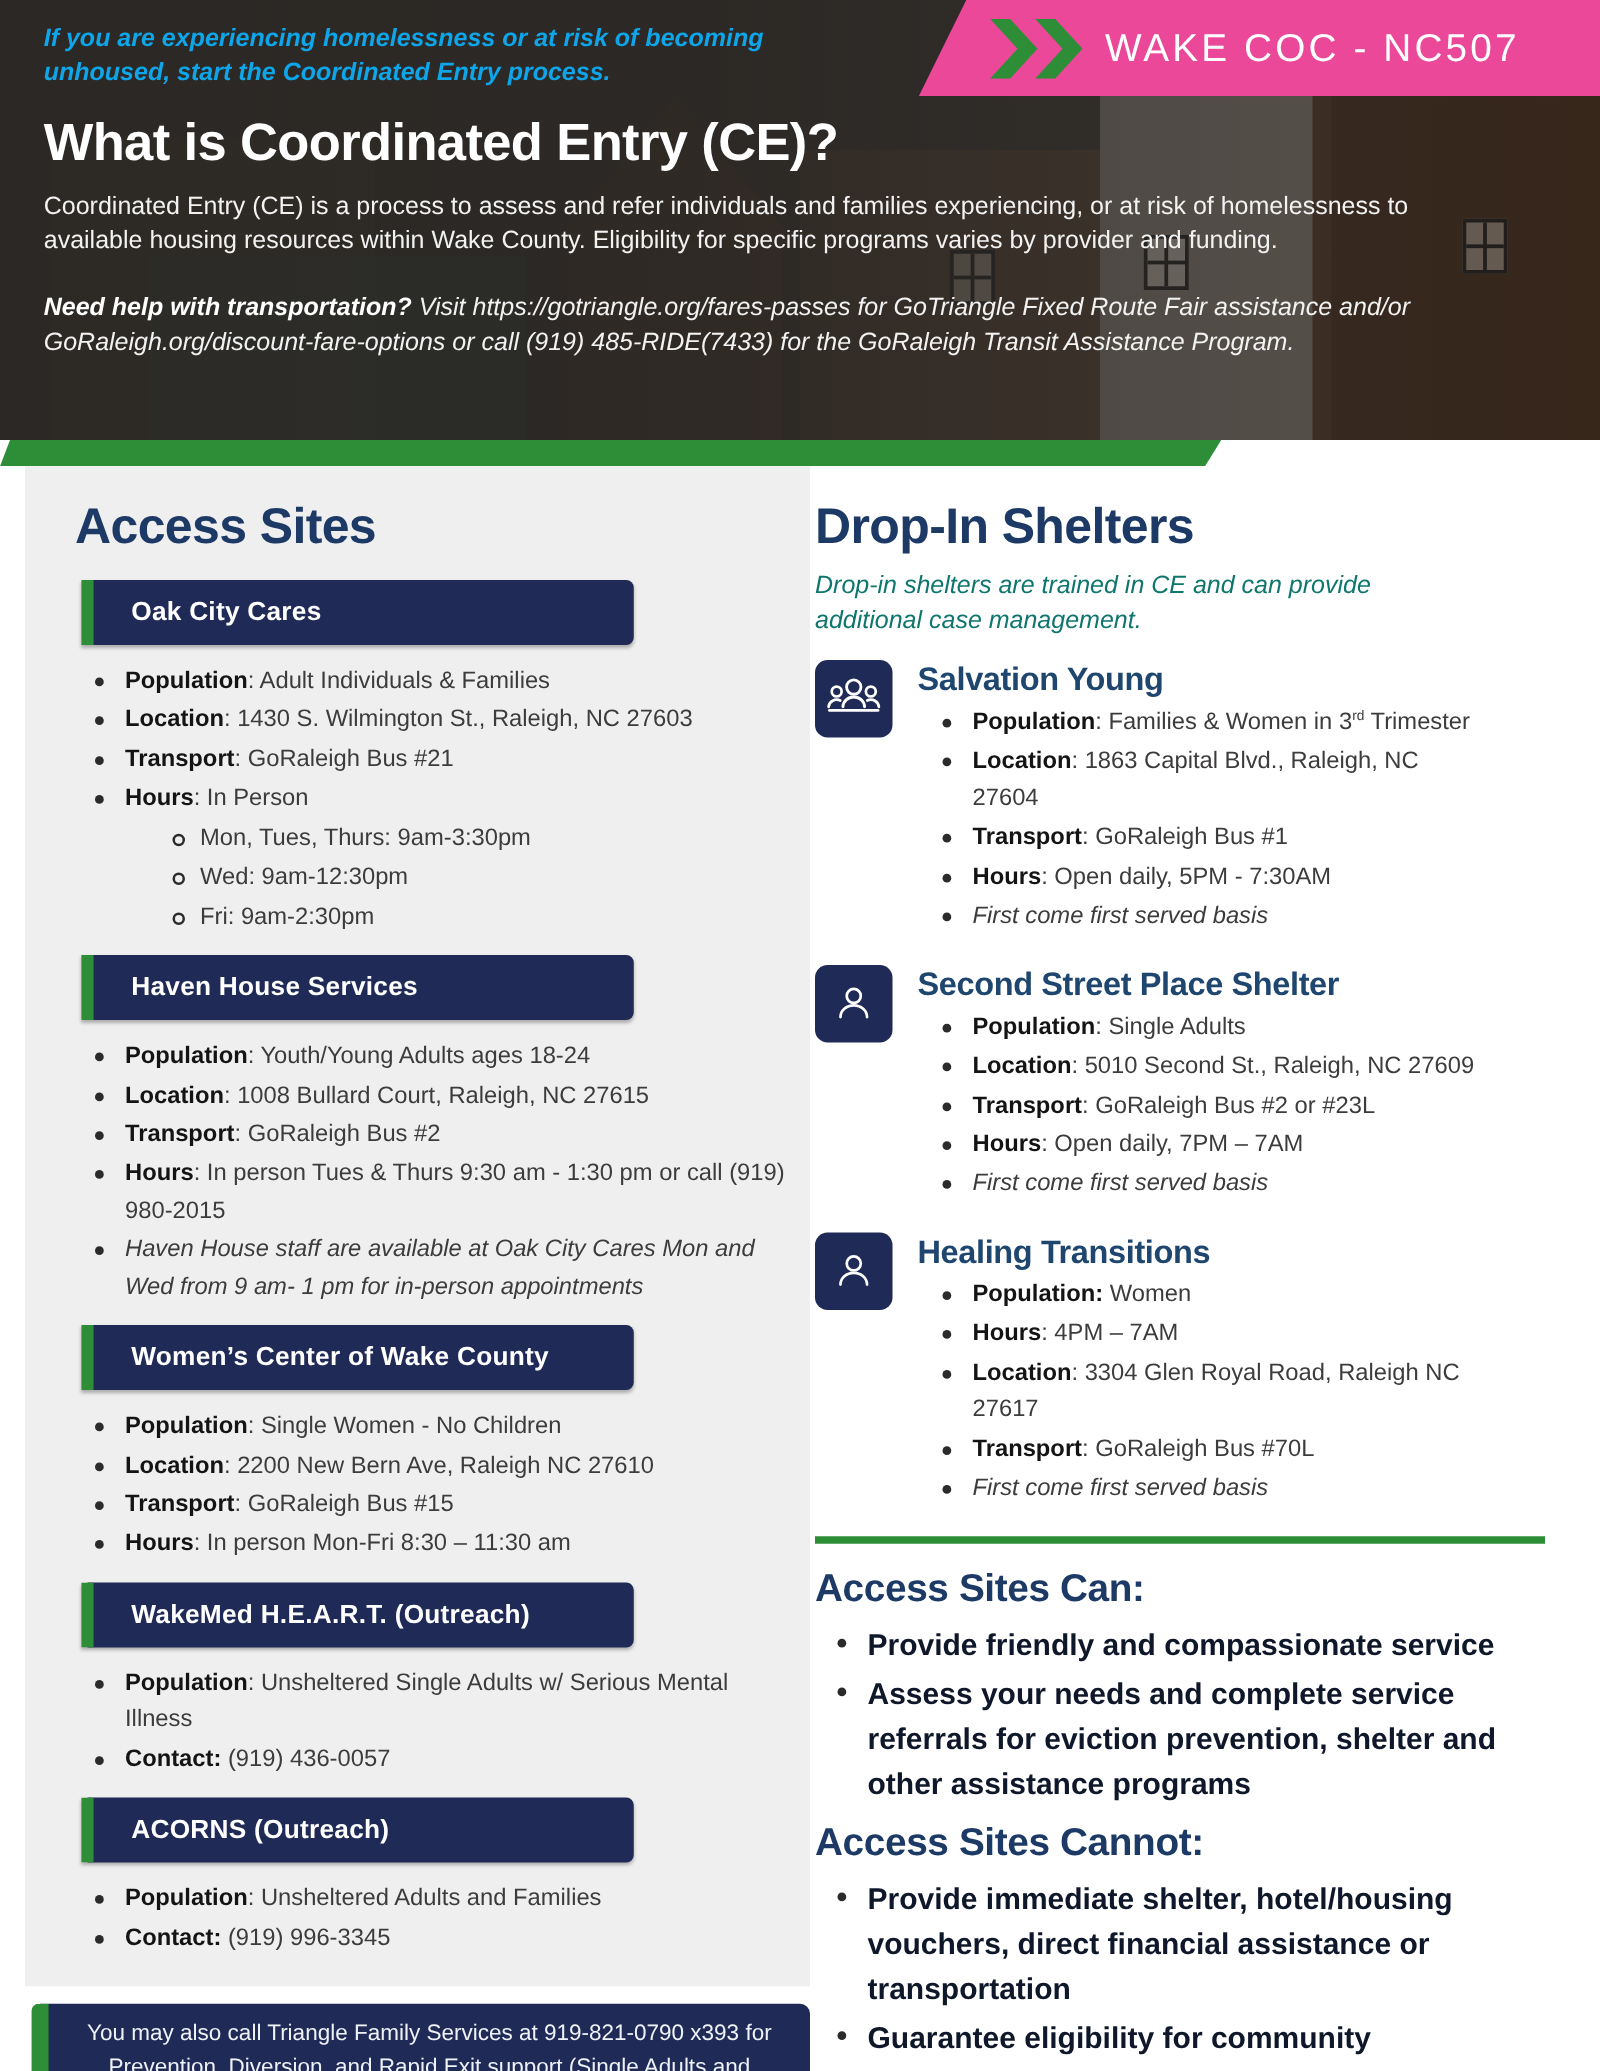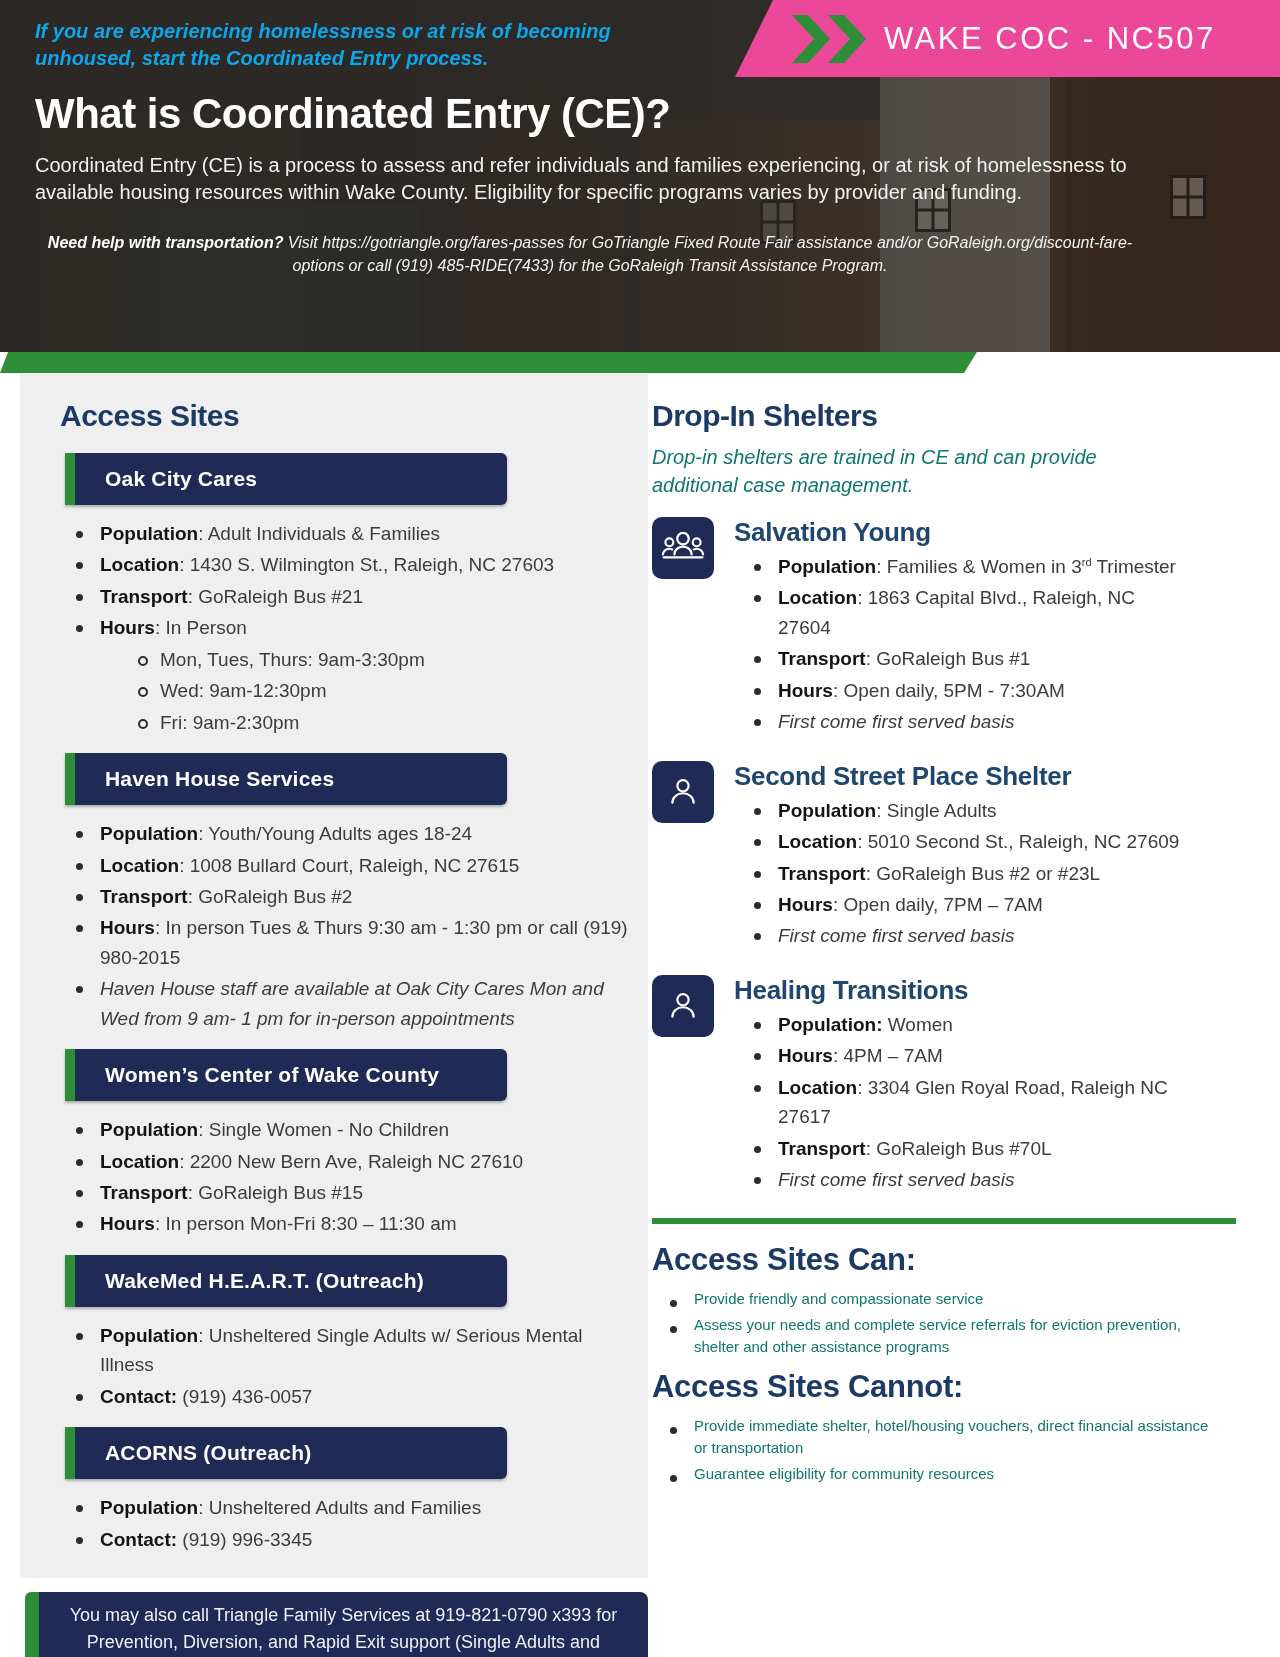--- a/index.html
+++ b/index.html
@@ -13,35 +13,35 @@
   .roof{clip-path:polygon(50% 0,0 100%,100% 100%);}
   .win{position:absolute;width:30px;height:38px;border:3px solid #1d1d1d;background:rgba(236,229,216,.55);}
   .win::before{content:"";position:absolute;left:50%;top:0;bottom:0;width:3px;background:#1d1d1d;transform:translateX(-50%);}
   .win::after{content:"";position:absolute;top:50%;left:0;right:0;height:3px;background:#1d1d1d;transform:translateY(-50%);}
   .hero-overlay{position:absolute;inset:0;
     background:linear-gradient(90deg,rgba(42,39,36,.93) 0%,rgba(42,39,36,.88) 45%,rgba(42,39,36,.62) 70%,rgba(35,28,22,.45) 100%);}
   .hero-content{position:relative;padding:18px 40px 0 35px;color:#fff;}
   .intro{margin:0;width:660px;font-size:20px;font-weight:bold;font-style:italic;line-height:1.35;color:#0ea5e9;}
   .hero h1{margin:18px 0 0;font-size:42px;font-weight:800;letter-spacing:-.5px;color:#ffffff;}
   .desc{margin:14px 0 0;width:1100px;font-size:20px;line-height:1.36;color:#f2f2f2;}
-  .transport{margin:26px 0 0;width:1110px;font-size:16px;line-height:1.4;font-style:italic;color:#f2f2f2;text-align:center;}
+  .transport{margin:26px 0 0;width:1110px;font-size:20px;line-height:1.4;font-style:italic;color:#f2f2f2;}
   .transport b{font-style:italic;color:#ffffff;}
 
   .badge{position:absolute;top:0;right:0;width:545px;height:77px;background:#ec4899;
          clip-path:polygon(38px 0,100% 0,100% 100%,0 100%);
          display:flex;align-items:center;gap:18px;padding-left:55px;box-sizing:border-box;}
   .badge span{color:#ffffff;font-size:31px;letter-spacing:2.5px;white-space:nowrap;}
 
   .green-bar{width:977px;height:21px;background:#2e8e38;
              clip-path:polygon(8px 0,100% 0,calc(100% - 13px) 100%,0 100%);}
 
   
   .left-col{position:absolute;left:20px;top:373px;width:628px;}
   .gray{background:#efefef;padding:26px 0 18px;}
-  .col-title{margin:0 1px 20px 40px;font-size:30px;font-weight:800;letter-spacing:-.5px;color:#1d3a66;}
+  .col-title{margin:0 1px 20px 40px;font-size:40px;font-weight:800;letter-spacing:-.5px;color:#1d3a66;}
 
   .sec-bar{margin:16px 0 14px 45px;width:432px;height:52px;background:#1f2a56;
            border-left:10px solid #2e8e38;border-radius:0 6px 6px 0;
            display:flex;align-items:center;box-shadow:0 2px 3px rgba(0,0,0,.28);}
   .sec-bar span{color:#ffffff;font-size:21px;font-weight:600;padding-left:30px;letter-spacing:.2px;}
   .sec-bar:first-child{margin-top:0;}
 
   ul.blist{list-style:none;margin:0 18px 6px 50px;padding:0;font-size:19px;line-height:1.55;color:#3d3b3c;}
   ul.blist li{position:relative;padding-left:30px;margin:2px 0;}
   ul.blist li::before{content:"";position:absolute;left:6px;top:12px;width:7px;height:7px;border-radius:50%;background:#2b2b2b;}
@@ -65,21 +65,21 @@
 
   .shelter{display:flex;gap:20px;margin:0 0 22px;}
   .sh-icon{flex:0 0 62px;width:62px;height:62px;background:#1f2a56;border-radius:10px;
            display:flex;align-items:center;justify-content:center;}
   .sh-body{width:450px;}
   .sh-body h3{margin:0 0 4px;font-size:26px;font-weight:800;color:#1e466e;letter-spacing:-.3px;}
   .sh-body ul.blist{margin:0 0 0 14px;}
 
   .divider{border:none;height:6px;background:#2e8e38;margin:20px 0 18px;width:584px;}
   .can-title{margin:10px 0 10px;font-size:31px;font-weight:800;letter-spacing:-.3px;color:#1d3a66;}
-  ul.canlist{list-style:none;margin:0 0 10px 12px;padding:0;font-size:15px;line-height:1.5;color:#0f766e;width:548px;}
+  ul.canlist{list-style:none;margin:0 0 10px 12px;padding:0;font-size:24px;line-height:1.5;color:#0f172a;width:548px;font-weight:bold;}
   ul.canlist li{position:relative;padding-left:30px;margin:3px 0;}
   ul.canlist li::before{content:"";position:absolute;left:6px;top:12px;width:7px;height:7px;border-radius:50%;background:#2b2b2b;}
 </style>
 </head>
 <body>
 
 <div class="page">
 
   <header class="hero">
     <div class="hero-photo">

